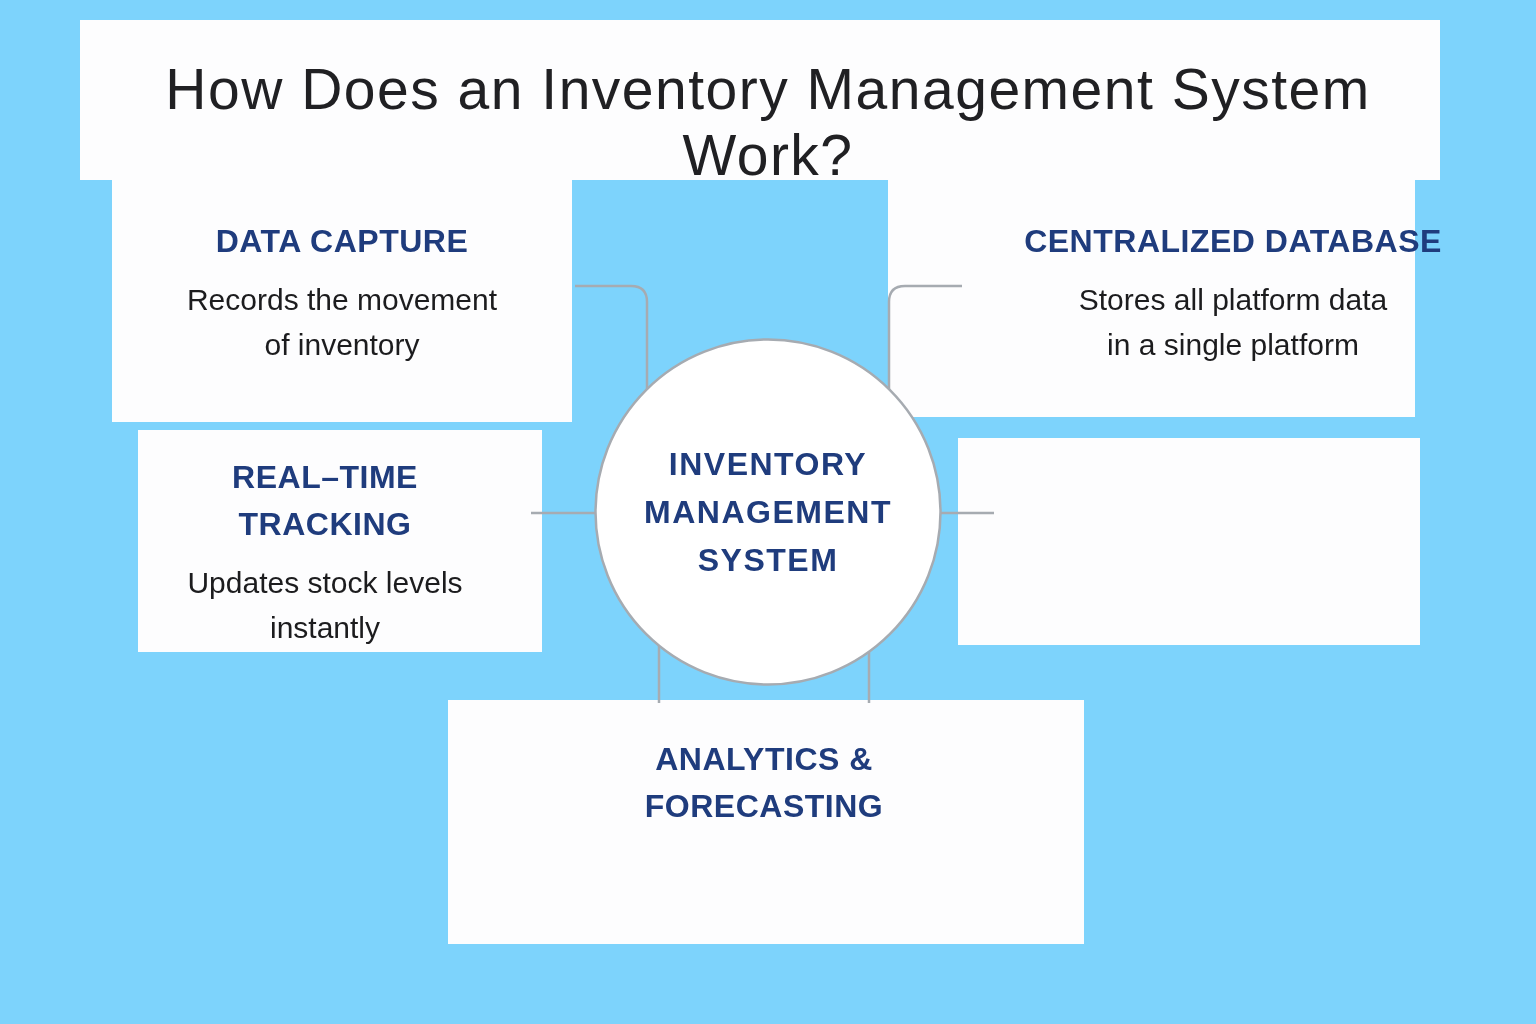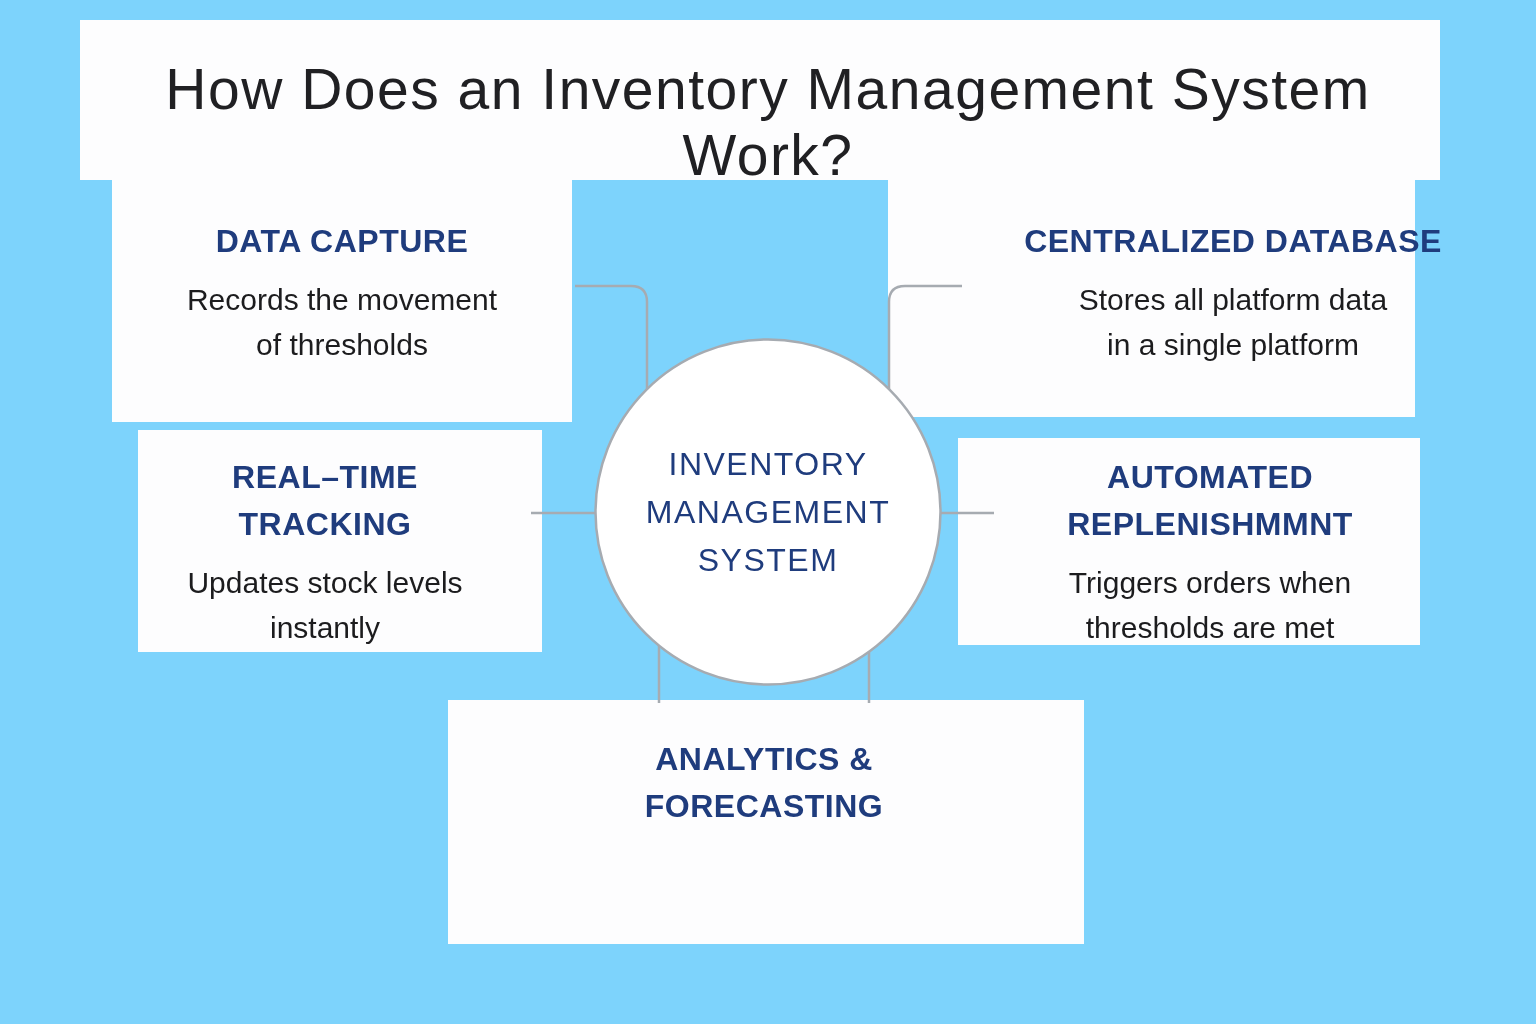--- a/index.html
+++ b/index.html
@@ -74,21 +74,21 @@
   .sec-bottom { left: 444px; top: 736px; width: 640px; }
 
   .center-label {
     position: absolute;
     left: 596px;
     top: 440px;
     width: 344px;
     text-align: center;
     font-size: 32px;
     line-height: 48px;
-    font-weight: 400;
+    font-weight: 700;
     letter-spacing: 1.5px;
     color: #1f3c7d;
     white-space: pre-line;
   }
 </style>
 </head>
 <body>
 
 <div class="stage">
 
@@ -114,41 +114,35 @@
   <div class="page-title">How Does an Inventory Management System
 Work?</div>
 
   <div class="center-label">INVENTORY
 MANAGEMENT
 SYSTEM</div>
 
   <div class="section sec-tl">
     <div class="section-heading">DATA CAPTURE</div>
     <div class="section-desc">Records the movement
-of thresholds</div>
+of inventory</div>
   </div>
 
   <div class="section sec-tr">
     <div class="section-heading">CENTRALIZED DATABASE</div>
     <div class="section-desc">Stores all platform data
 in a single platform</div>
   </div>
 
   <div class="section sec-ml">
     <div class="section-heading">REAL–TIME
 TRACKING</div>
     <div class="section-desc">Updates stock levels
 instantly</div>
   </div>
 
-  <div class="section sec-mr">
-    <div class="section-heading">AUTOMATED
-REPLENISHMMNT</div>
-    <div class="section-desc">Triggers orders when
-thresholds are met</div>
-  </div>
 
   <div class="section sec-bottom">
     <div class="section-heading">ANALYTICS &amp;
 FORECASTING</div>
   </div>
 
 </div>
 
 </body></html>

